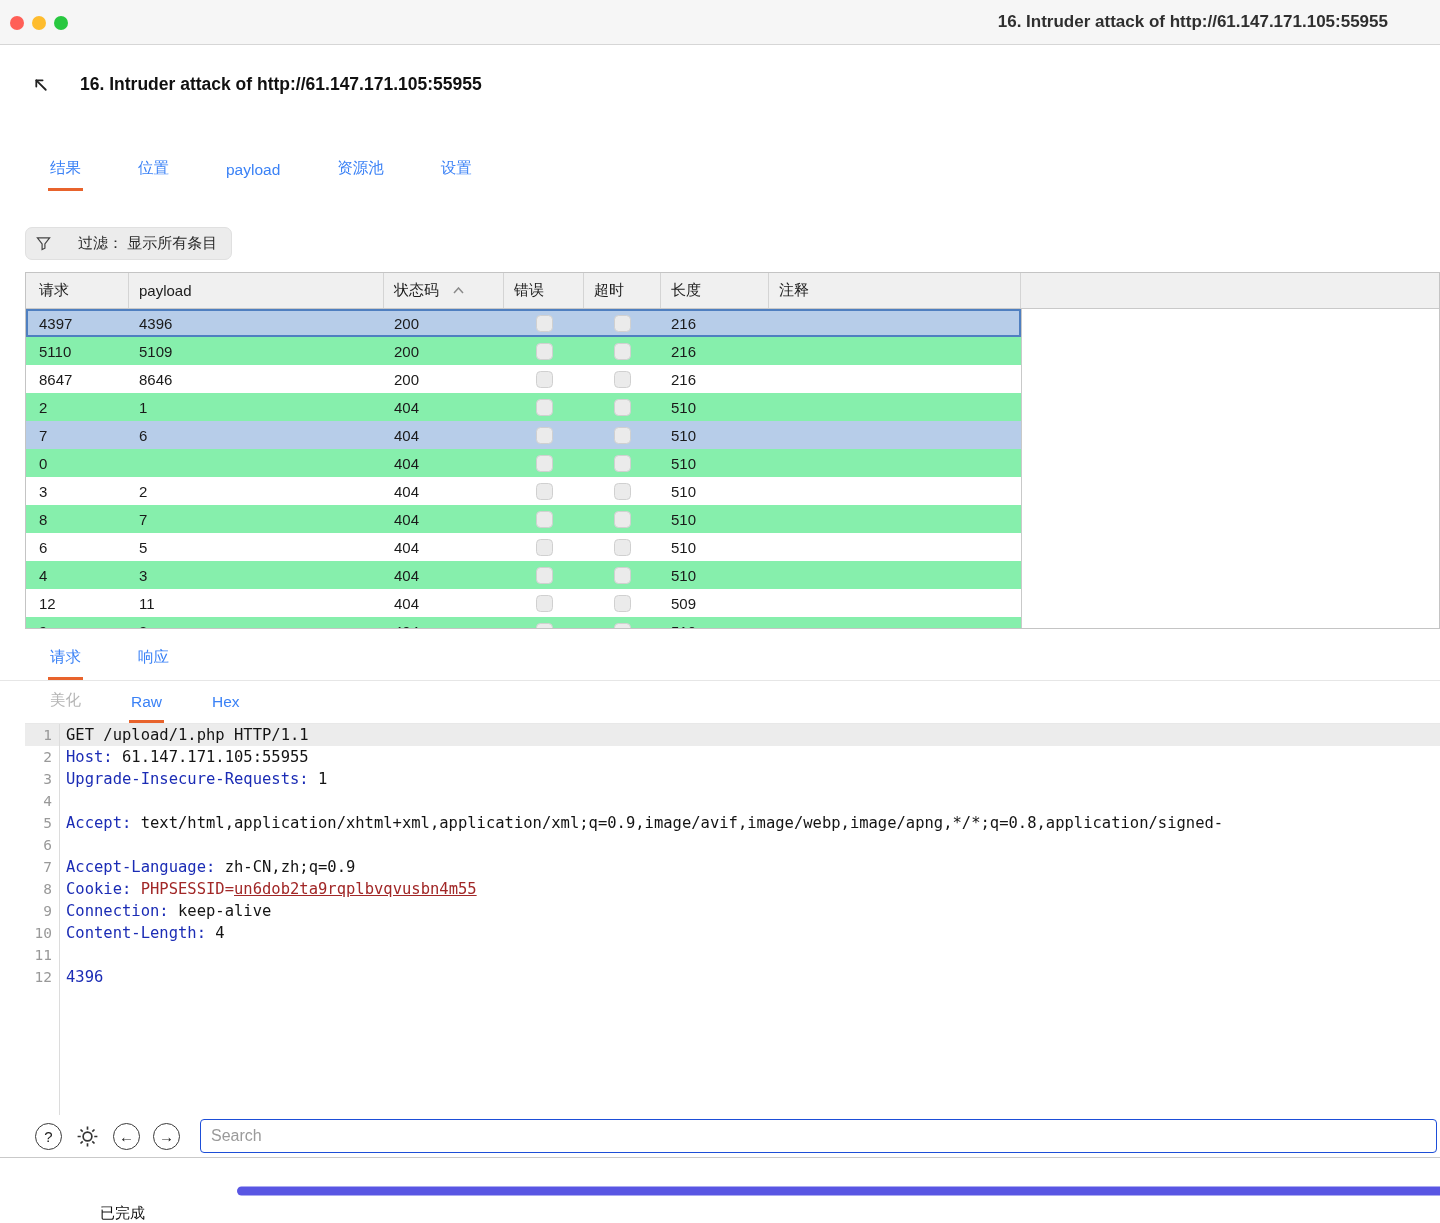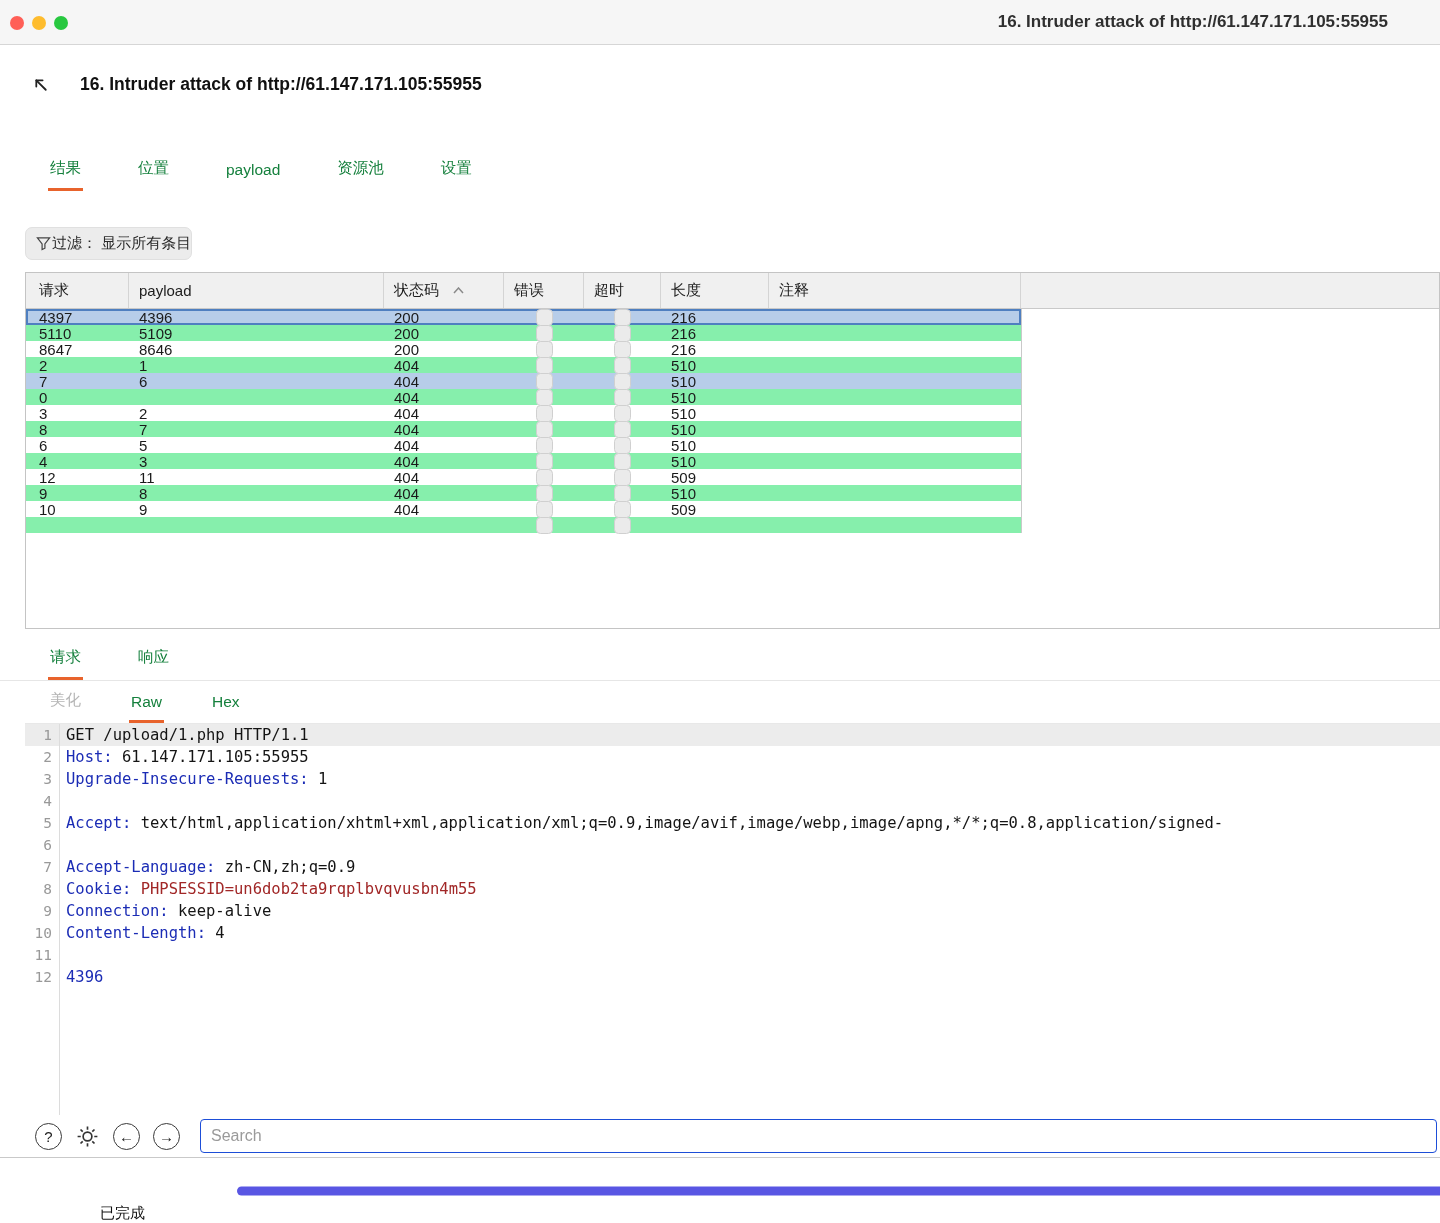--- a/index.html
+++ b/index.html
@@ -29,49 +29,49 @@
   
   .app-header { display:flex; align-items:center; gap:28px; padding:28px 0 0 30px; }
   .back-icon { width:22px; height:22px; display:flex; align-items:center; }
   .app-title { font-weight:bold; font-size:17.5px; color:#111; }
 
   
   .tabs-row { display:flex; align-items:flex-end; padding-left:48px; }
   .tabs-row.main { margin-top:54px; column-gap:53px; }
   .tabs-row.message { margin-top:9px; column-gap:53px; border-bottom:1px solid #e6e6e6; }
   .tabs-row.view { column-gap:46px; }
-  .tab { font-size:15.5px; color:#15803d; padding:9px 2px 12px; cursor:pointer; white-space:nowrap; }
+  .tab { font-size:15.5px; color:#3b82f6; padding:9px 2px 12px; cursor:pointer; white-space:nowrap; }
   .tab.active { box-shadow: inset 0 -3px 0 var(--accent, #e8632c); }
   .tab.disabled { color:#b5b5b5; }
 
   
   .filter-bar {
-    display:inline-flex; align-items:center; gap:1px;
+    display:inline-flex; align-items:center; gap:27px;
     margin:36px 0 0 25px; background:#ececec; border:1px solid #e0e0e0;
-    border-radius:7px; padding:6px 0 6px 10px;
+    border-radius:7px; padding:6px 14px 6px 10px;
     font-size:15px; color:#2a2a2a; cursor:pointer; align-self:flex-start;
   }
 
   
   .table-outer { margin:12px 0 0 25px; border:1px solid #c4c4c4; }
   .thead { display:flex; height:36px; background:#f0f0f0; border-bottom:1px solid #c9c9c9; }
   .th { display:flex; align-items:center; padding-left:10px; border-right:1px solid #d4d4d4; font-size:15px; color:#1c1c1c; }
   .th.col-0 { padding-left:13px; }
   .th-filler { flex:1 1 auto; border-right:none; }
   .sort-caret { margin-left:14px; display:flex; align-items:center; }
   .col-0 { flex:0 0 103px; width:103px; }
   .col-1 { flex:0 0 255px; width:255px; }
   .col-2 { flex:0 0 120px; width:120px; }
   .col-3 { flex:0 0 80px;  width:80px; }
   .col-4 { flex:0 0 77px;  width:77px; }
   .col-5 { flex:0 0 108px; width:108px; }
   .col-6 { flex:0 0 252px; width:252px; }
   .tbody { height:319px; overflow:hidden; }
   .tr {
-    display:flex; align-items:center; height:16px; width:996px;
+    display:flex; align-items:center; height:28px; width:996px;
     border-right:1px solid #c9c9c9; background:#fff; font-size:15px;
   }
   .tr.stripe { background:#86efac; }
   .tr.selected { background:var(--selection, #b7cde9); }
   .tr.focused { box-shadow: inset 0 0 0 2px #4f7fc0; }
   .td { padding-left:10px; overflow:hidden; white-space:nowrap; }
   .td.col-0 { padding-left:13px; }
   .td-check { display:flex; justify-content:center; padding-left:0 !important; }
   .cb { width:17px; height:17px; background:#ebebeb; border:1px solid #d0d0d0; border-radius:4.5px; flex:0 0 auto; }
 
@@ -85,21 +85,21 @@
     content:""; position:absolute; left:34px; top:0; height:100%;
     border-left:1px solid #dcdcdc;
   }
   .ed-line { display:flex; height:22px; line-height:22px; }
   .ed-line.hl { background:#ececec; }
   .ed-gutter { flex:0 0 34px; text-align:right; padding-right:7px; color:#999; font-size:14.5px; }
   .ed-code { padding-left:7px; white-space:pre; overflow:hidden; }
   .seg-plain  { color:#141414; }
   .seg-name   { color:var(--header-name, #1b2cb5); }
   .seg-pname  { color:var(--cookie, #a12727); }
-  .seg-pvalue { color:var(--cookie, #a12727); }
+  .seg-pvalue { color:var(--cookie, #a12727); text-decoration:underline; }
   .seg-num    { color:var(--header-name, #1b2cb5); }
 
   
   .toolbar { flex:0 0 42px; display:flex; align-items:center; gap:13px; padding:0 3px 0 35px; }
   .icon-circle {
     width:27px; height:27px; border:1.6px solid #3a3a3a; border-radius:50%;
     display:flex; align-items:center; justify-content:center;
     font-size:15px; color:#222; cursor:pointer; flex:0 0 auto;
   }
   .gear-btn { display:flex; align-items:center; cursor:pointer; }

